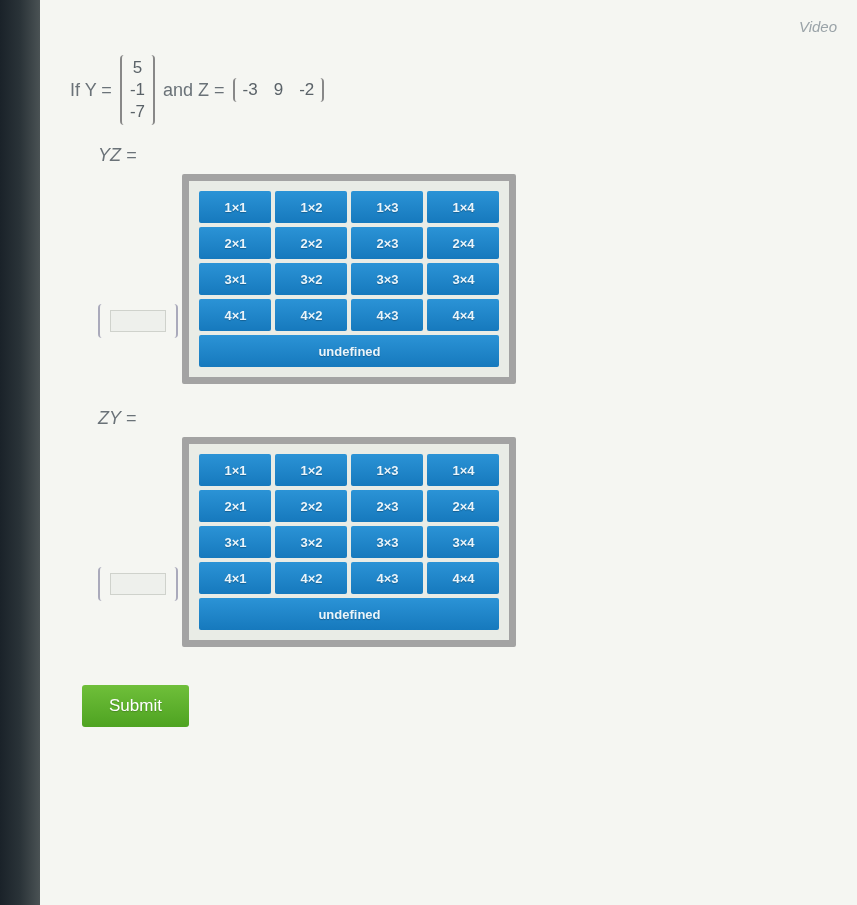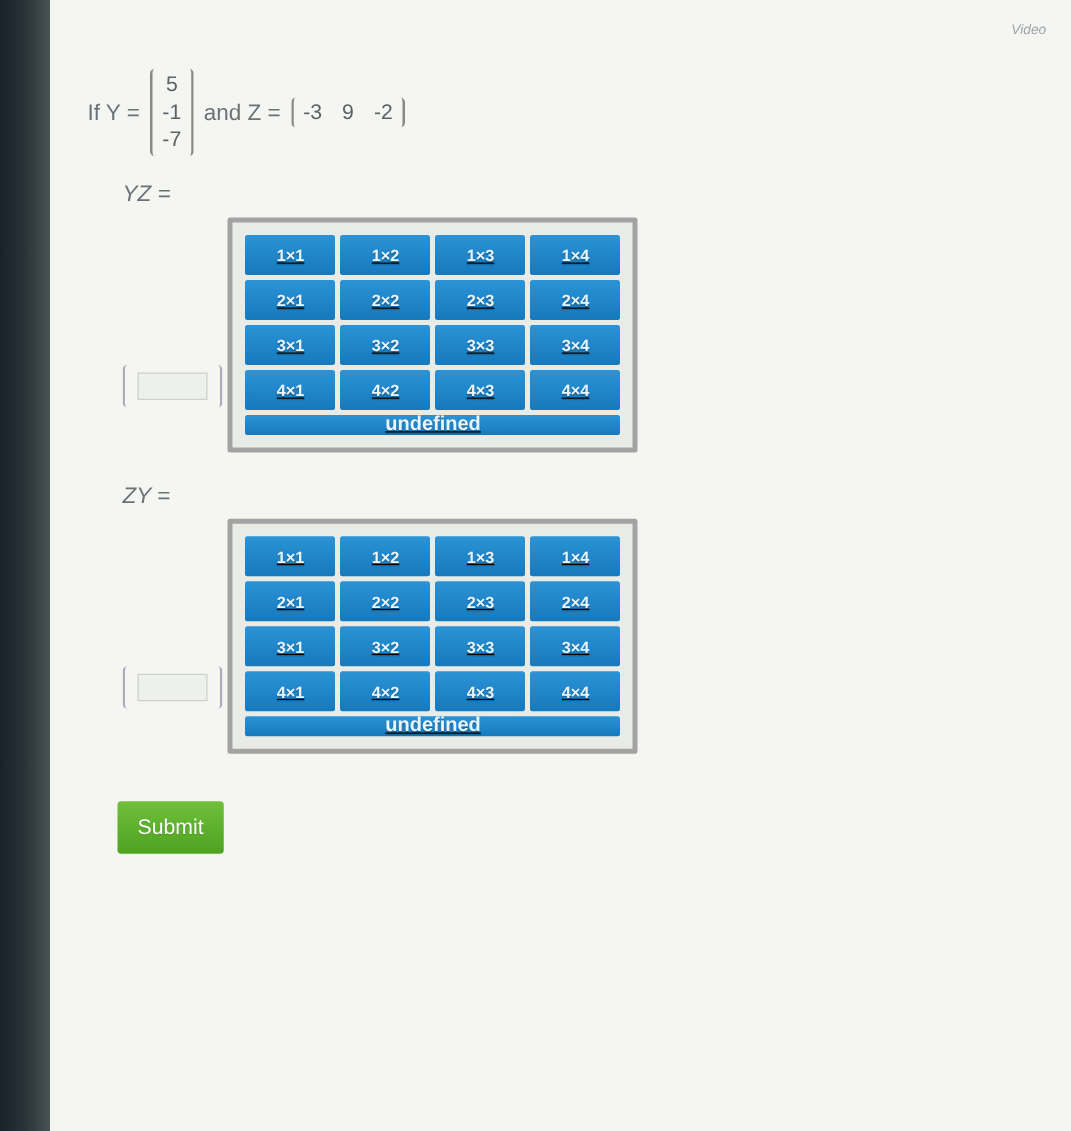--- a/index.html
+++ b/index.html
@@ -21,21 +21,21 @@
     .left-strip {
       position: absolute;
       left: 0; top: 0;
       width: 40px; height: 100%;
       background: linear-gradient(90deg, #1a2229 0%, #2a3338 50%, #4a5254 100%);
     }
     .video-link {
       position: absolute;
       right: 20px; top: 18px;
       color: #9aa3a8;
-      font-size: 11px;
+      font-size: 15px;
       font-style: italic;
     }
     .question {
       font-size: 18px;
       color: #6a7278;
       margin: 25px 0 20px 0;
       display: flex;
       align-items: center;
       flex-wrap: wrap;
       gap: 4px;
@@ -90,25 +90,24 @@
       margin-bottom: 18px;
     }
     .answer-box .inner {
       width: 56px;
       height: 22px;
       background: #eef0ec;
       border: 1px solid #cfd2cc;
     }
     .size-panel {
       background: #e9ece6;
-      border: 4px solid #a3a3a3;
+      border: 7px solid #a3a3a3;
       border-radius: 2px;
       padding: 10px;
       display: inline-block;
-      text-decoration: underline;
     }
     .size-grid {
       display: grid;
       grid-template-columns: repeat(4, 72px);
       grid-auto-rows: 32px;
       gap: 4px;
     }
     .size-btn {
       background: linear-gradient(#2b93d6, #1679bd);
       color: #eaf5fb;
@@ -118,42 +117,42 @@
       align-items: center;
       justify-content: center;
       border: none;
       border-radius: 2px;
       cursor: pointer;
       text-shadow: 0 1px 1px rgba(0,0,0,0.25);
     }
     .undef-btn {
       margin-top: 4px;
       width: calc(72px * 4 + 12px);
-      height: 16px;
+      height: 32px;
       background: linear-gradient(#2b93d6, #1679bd);
       color: #eaf5fb;
       font-weight: bold;
-      font-size: 16px;
+      font-size: 13px;
       border: none;
       border-radius: 2px;
       cursor: pointer;
       display: flex;
       align-items: center;
       justify-content: center;
       text-shadow: 0 1px 1px rgba(0,0,0,0.25);
     }
     .submit-btn {
       background: linear-gradient(#6fbf3a, #4ea321);
       color: #fff;
       border: none;
       border-radius: 3px;
-      padding: 11px 16px;
+      padding: 11px 27px;
       font-size: 17px;
       cursor: pointer;
-      margin: 14px 0 0 24px;
+      margin: 14px 0 0 12px;
       text-shadow: 0 1px 1px rgba(0,0,0,0.2);
     }
   </style>
 </head>
 <body>
 
 <div class="left-strip"></div>
 
 <div class="page">
 

